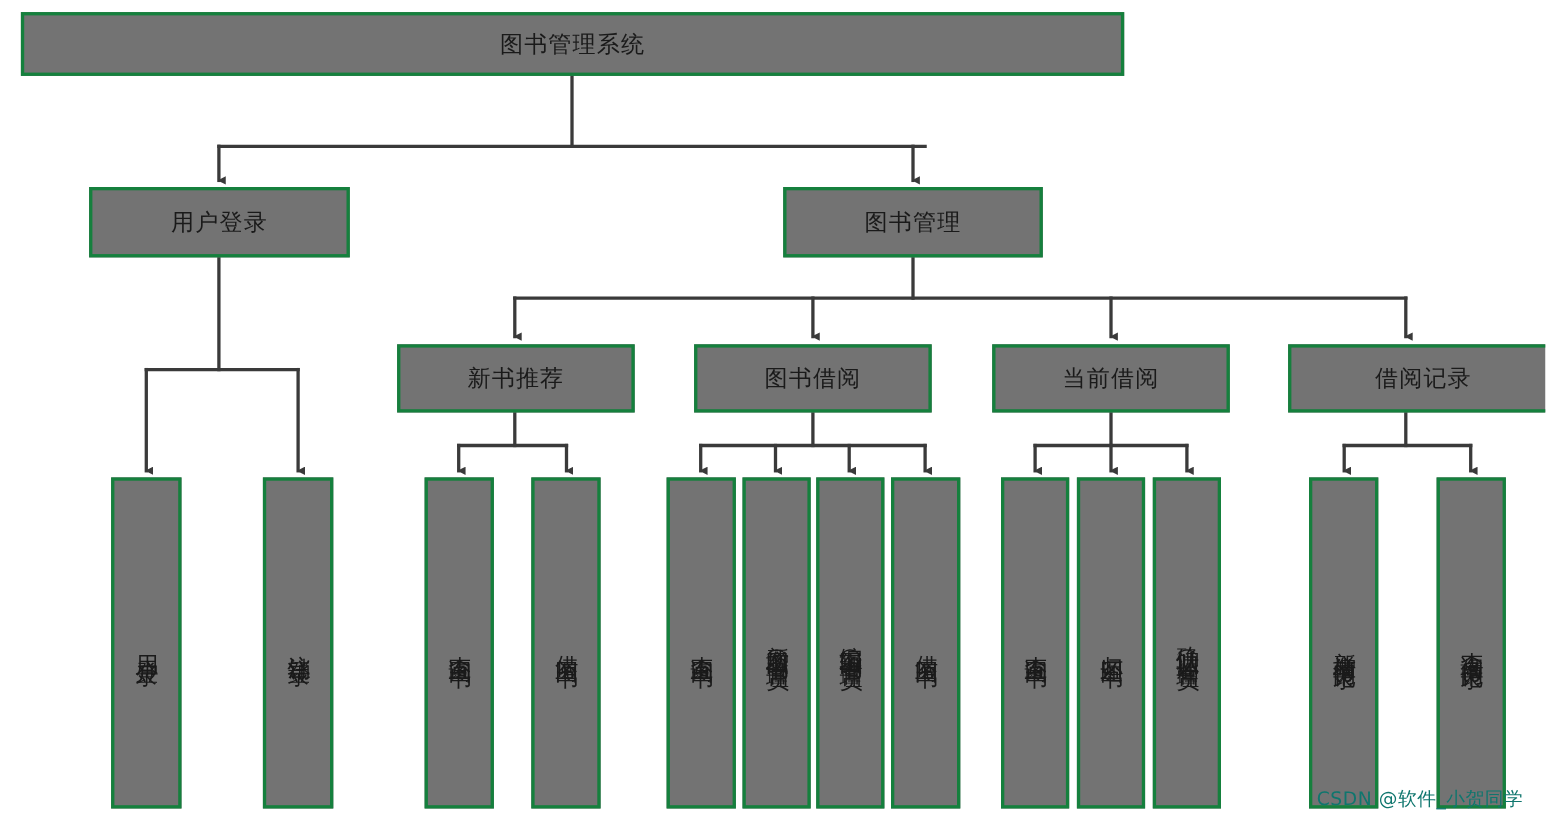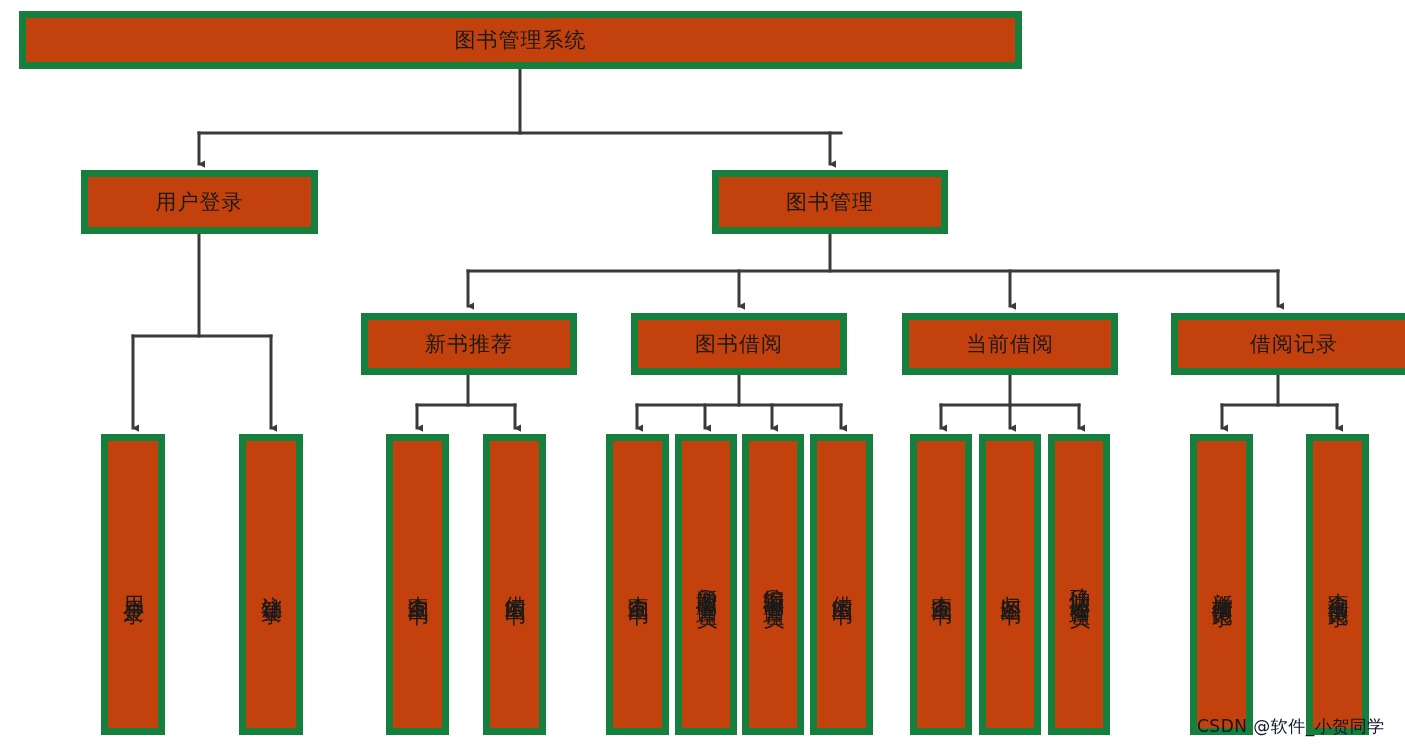--- a/index.html
+++ b/index.html
@@ -15,22 +15,22 @@
   #canvas {
     position: relative;
     width: 1405px;
     height: 747px;
     background: #ffffff;
     overflow: hidden;
   }
   .node {
     position: absolute;
     box-sizing: border-box;
-    border: 7px solid #15803d;
-    background: #c2410c;
+    border: 3px solid #15803d;
+    background: #737373;
     display: flex;
     align-items: center;
     justify-content: center;
     text-align: left;
   }
   .node.horiz {
     font-size: 21px;
     line-height: 1.25;
     letter-spacing: 1px;
   }
@@ -54,21 +54,21 @@
     position: absolute;
     left: 0;
     top: 0;
     width: 1405px;
     height: 747px;
     pointer-events: none;
   }
   .watermark {
     position: absolute;
     font-size: 17px;
-    color: #0f172a;
+    color: #0f766e;
     letter-spacing: 0.5px;
     white-space: nowrap;
     font-family: "DejaVu Sans", "Liberation Sans", sans-serif;
   }
 </style>
 </head>
 <body>
 
 <div id="canvas">
 

